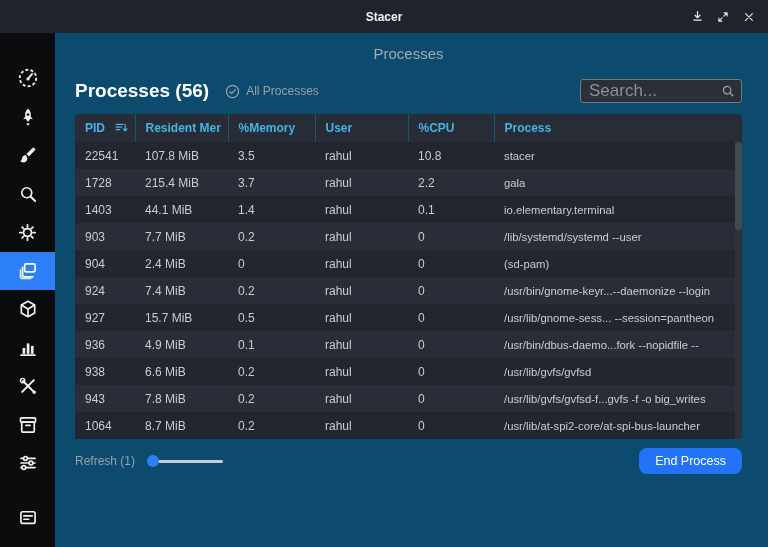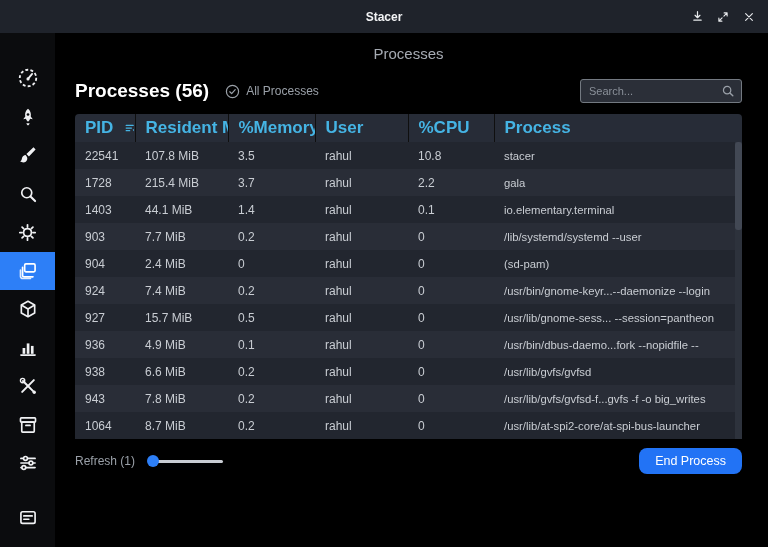--- a/index.html
+++ b/index.html
@@ -14,37 +14,37 @@
   .tb-btn { background:transparent; border:none; width:22px; height:22px; display:flex; align-items:center; justify-content:center; cursor:pointer; }
 
   
   .app-body { display:flex; height:514px; }
   .sidebar { width:55px; background:#0b0c0e; display:flex; flex-direction:column; padding-top:26px; padding-bottom:10px; }
   .side-item { height:38.5px; width:55px; display:flex; align-items:center; justify-content:center; cursor:pointer; }
   .side-item.active { background:#2d7ff7; }
   .side-item.bottom { margin-top:auto; }
   .side-item svg { display:block; }
 
-  .content { flex:1; background:#000000; padding:0 26px 8px 20px; display:flex; flex-direction:column; position:relative; }
+  .content { flex:1; background:#0c4a6e; padding:0 26px 8px 20px; display:flex; flex-direction:column; position:relative; }
 
   .page-title { text-align:center; color:#a6abb3; font-size:15px; font-weight:normal; margin-top:12px; margin-bottom:14px; }
 
   
   .toolbar { display:flex; align-items:center; height:30px; margin-bottom:8px; }
   .count-label { color:#ffffff; font-weight:bold; font-size:19px; margin-right:16px; }
   .all-processes { display:flex; align-items:center; gap:6px; color:#9aa0a8; font-size:12px; cursor:pointer; }
   .searchbox { margin-left:auto; width:162px; height:24px; border:1px solid #737981; border-radius:3px; position:relative; background:#2b2f38; }
-  .searchbox input { width:100%; height:100%; background:transparent; border:none; outline:none; color:#d0d4da; font-size:11px; padding:0 26px 0 8px; font-family:inherit; }
+  .searchbox input { width:100%; height:100%; background:transparent; border:none; outline:none; color:#d0d4da; font-size:17px; padding:0 26px 0 8px; font-family:inherit; }
   .searchbox input::placeholder { color:#8a9099; }
   .searchbox .mag { position:absolute; right:6px; top:4px; }
 
   
   .table-wrap { position:relative; }
   table { width:100%; border-collapse:collapse; table-layout:fixed; }
-  thead th { background:#272c37; color:#45b4e4; font-weight:bold; text-align:left; height:28px; padding:0 4px 0 10px; font-size:17px; border-right:1px solid rgba(255,255,255,0.06); white-space:nowrap; overflow:hidden; cursor:pointer; }
+  thead th { background:#272c37; color:#45b4e4; font-weight:bold; text-align:left; height:28px; padding:0 4px 0 10px; font-size:12px; border-right:1px solid rgba(255,255,255,0.06); white-space:nowrap; overflow:hidden; cursor:pointer; }
   thead th:last-child { border-right:none; }
   thead th:first-child { border-top-left-radius:4px; }
   thead th:last-child { border-top-right-radius:4px; }
   .sort-icon { vertical-align:-2px; margin-left:6px; }
   tbody td { height:27px; padding:0 4px 0 10px; color:#c9cdd3; font-size:12px; white-space:nowrap; overflow:hidden; }
   tbody td:last-child { font-size:11.3px; }
   tbody tr:nth-child(odd)  { background:#22262f; }
   tbody tr:nth-child(even) { background:#292d37; }
 
   .scrollbar { position:absolute; right:0; top:28px; bottom:0; width:7px; background:#2d323c; }

